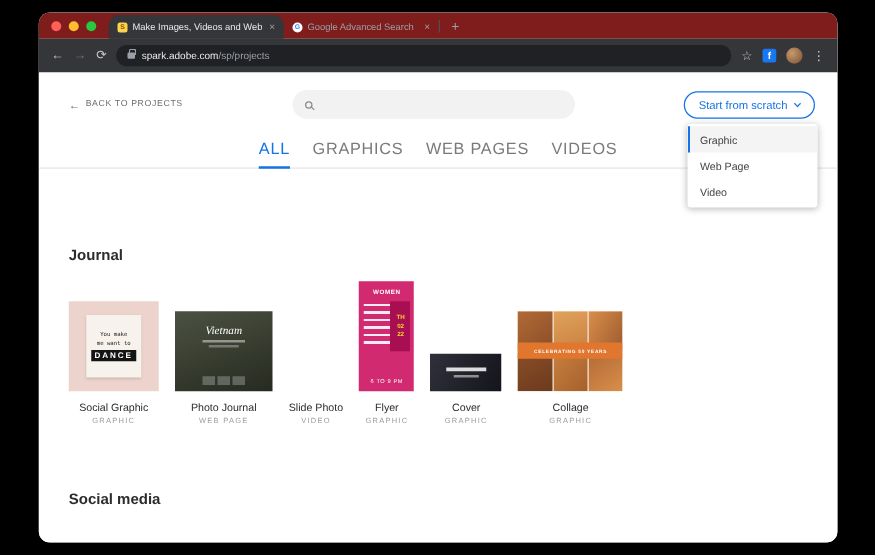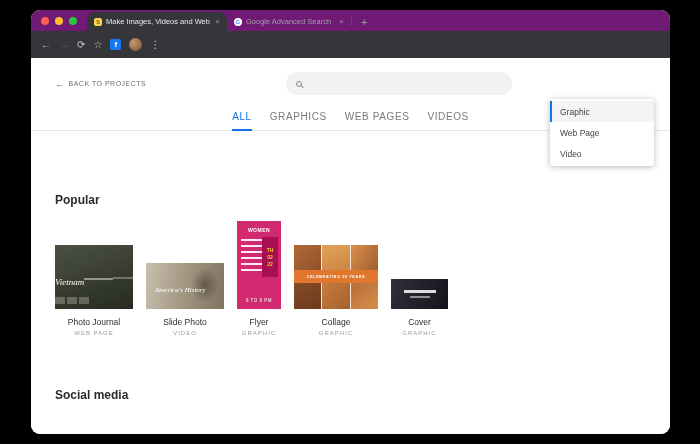--- a/index.html
+++ b/index.html
@@ -7,21 +7,21 @@
     width: 700px; height: 444px; background: #000;
     font-family: "Liberation Sans", sans-serif;
     position: relative; overflow: hidden;
   }
   .window {
     position: absolute; left: 31px; top: 10px; width: 639px; height: 424px;
     border-radius: 9px; overflow: hidden; background: #fff;
     box-shadow: 0 10px 30px rgba(0,0,0,.6);
   }
   
-  .tabstrip { height: 21px; background: #701a75; display: flex; align-items: flex-end; padding-left: 10px; }
+  .tabstrip { height: 21px; background: #7f1d1d; display: flex; align-items: flex-end; padding-left: 10px; }
   .lights { display: flex; gap: 6px; align-items: center; height: 21px; margin-right: 10px; }
   .light { width: 8px; height: 8px; border-radius: 50%; }
   .light.red { background: #ff5f57; } .light.yellow { background: #febc2e; } .light.green { background: #28c840; }
   .tab { display: flex; align-items: center; height: 19px; padding: 0 7px; gap: 4px; font-size: 7.5px; color: #9aa0a6; }
   .tab.active { background: #35363a; border-radius: 8px 8px 0 0; color: #e8eaed; width: 140px; }
   .tab.inactive { width: 124px; }
   .tab-sep { width: 1px; height: 10px; background: #4d5055; margin-bottom: 5px; }
   .fav { width: 8px; height: 8px; flex: none; display: flex; align-items: center; justify-content: center; font-size: 5.5px; font-weight: bold; }
   .fav.spark { background: #ffd34d; border-radius: 2px; color: #7a5a00; }
   .fav.google { background: #fff; border-radius: 50%; color: #4285f4; }
@@ -50,34 +50,34 @@
   .mag { width: 6px; height: 6px; border: 1px solid #8a8a8a; border-radius: 50%; position: relative; margin-right: 6px; flex: none; }
   .mag::after { content: ""; position: absolute; width: 4px; height: 1px; background: #8a8a8a; transform: rotate(45deg); right: -3px; bottom: -1px; }
   .search input { border: none; background: transparent; outline: none; font-size: 8.5px; color: #333; width: 100%; font-family: "Liberation Sans", sans-serif; }
   .search input::placeholder { color: #8c8c8c; }
   .startbtn { display: flex; align-items: center; gap: 6px; height: 22px; padding: 0 11px; border: 1px solid #1473e6; border-radius: 12px; color: #1473e6; font-size: 9px; background: #fff; cursor: pointer; }
   .chev { width: 4px; height: 4px; border-right: 1px solid #1473e6; border-bottom: 1px solid #1473e6; transform: rotate(45deg); margin-top: -2px; }
   .dropdown { position: absolute; top: 41px; right: 16px; width: 104px; background: #fff; border-radius: 3px; box-shadow: 0 1px 6px rgba(0,0,0,.28); padding: 2px 0; z-index: 5; }
   .dd-item { height: 21px; display: flex; align-items: center; padding-left: 10px; font-size: 8.5px; color: #444; cursor: pointer; }
   .dd-item.hl { background: #f4f4f4; box-shadow: inset 2px 0 0 #1473e6; }
   .navtabs { display: flex; justify-content: center; gap: 18px; margin-top: 16px; border-bottom: 1px solid #e6e6e6; }
-  .navtab { font-size: 10px; letter-spacing: .6px; color: #7a7a7a; padding-bottom: 7px; cursor: pointer; text-align: center; }
+  .navtab { font-size: 13px; letter-spacing: .6px; color: #7a7a7a; padding-bottom: 7px; cursor: pointer; text-align: center; }
   .navtab.active { color: #1473e6; border-bottom: 2px solid #1473e6; margin-bottom: -1px; }
   .section-title { font-size: 12px; font-weight: bold; color: #2c2c2c; margin: 62px 0 0 24px; }
   .next-title { font-size: 12px; font-weight: bold; color: #2c2c2c; margin: 52px 0 0 24px; }
   .cards { display: flex; align-items: flex-end; gap: 13px; padding: 14px 0 0 24px; }
   .card { display: flex; flex-direction: column; align-items: center; cursor: pointer; }
   .card-name { font-size: 8.5px; color: #2c2c2c; margin-top: 8px; }
   .card-type { font-size: 6px; letter-spacing: 1px; color: #9b9b9b; margin-top: 3px; }
   
   .prev-social { width: 72px; height: 72px; background: #ecd4cd; display: flex; align-items: center; justify-content: center; }
   .sg-card { width: 44px; height: 50px; background: #f7f3ec; display: flex; flex-direction: column; align-items: center; justify-content: center; gap: 2px; box-shadow: 0 1px 2px rgba(0,0,0,.15); }
   .sg-s { font-size: 4.5px; color: #222; font-family: "DejaVu Sans Mono", monospace; }
   .sg-d { font-size: 6.5px; font-weight: bold; color: #fff; background: #141414; padding: 1px 3px; letter-spacing: 1.5px; }
-  .prev-journal { width: 78px; height: 64px; background: linear-gradient(160deg, #4c5242, #262a20); display: flex; flex-direction: row; align-items: center; position: relative; }
+  .prev-journal { width: 78px; height: 64px; background: linear-gradient(160deg, #4c5242, #262a20); display: flex; flex-direction: column; align-items: center; position: relative; }
   .pj-title { margin-top: 10px; font-family: "Liberation Serif", serif; font-style: italic; font-size: 9px; color: #fff; }
   .pj-sub { margin-top: 3px; width: 34px; height: 2px; background: rgba(255,255,255,.45); }
   .pj-sub2 { margin-top: 2px; width: 24px; height: 2px; background: rgba(255,255,255,.3); }
   .pj-thumbs { position: absolute; bottom: 5px; display: flex; gap: 2px; }
   .pj-thumb { width: 10px; height: 7px; background: rgba(255,255,255,.25); }
   .prev-slide { width: 78px; height: 46px; background: linear-gradient(100deg, #cabfae, #9e927e 55%, #7e7361); position: relative; }
   .prev-slide::before { content: ""; position: absolute; right: 5px; top: 4px; width: 28px; height: 36px; background: radial-gradient(ellipse, rgba(60,50,40,.55), transparent 70%); }
   .ps-title { position: absolute; left: 9px; bottom: 15px; font-family: "Liberation Serif", serif; font-style: italic; font-size: 7px; color: #fff; }
   .prev-inv { width: 70px; height: 88px; background: #fff; box-shadow: 0 0 0 1px #ececec; display: flex; flex-direction: column; }
   .inv-photo { height: 60px; background: linear-gradient(180deg, #bcbcbc, #8f8f8f); position: relative; overflow: hidden; }
@@ -125,79 +125,96 @@
       <span class="tab-close">×</span>
     </div>
     <div class="tab-sep"></div>
     <div class="newtab">+</div>
   </div>
 
   <div class="toolbar">
     <span class="navbtn">←</span>
     <span class="navbtn fwd">→</span>
     <span class="navbtn">⟳</span>
+    <div class="urlbar">
+      <span class="lock"></span>
+      <span>spark.adobe.com</span>
+        <span class="url-path">/sp/projects</span>
+    </div>
     <div class="tool-icons">
       <span class="star">☆</span>
       <span class="fbicon">f</span>
       <span class="avatar"></span>
       <span class="menu-dots">⋮</span>
     </div>
   </div>
 
   <div class="content">
 
     <div class="header">
       <div class="backlink">
         <span class="back-arr">←</span>
         <span>BACK TO PROJECTS</span>
       </div>
       <div class="search-wrap">
         <div class="search">
           <span class="mag"></span>
         </div>
       </div>
+      <div class="startbtn">
+        <span>Start from scratch</span>
+        <span class="chev"></span>
+      </div>
     </div>
 
     <div class="dropdown">
       <div class="dd-item hl">Graphic</div>
       <div class="dd-item">Web Page</div>
       <div class="dd-item">Video</div>
     </div>
 
     <div class="navtabs">
       <div class="navtab active">ALL</div>
       <div class="navtab">GRAPHICS</div>
       <div class="navtab">WEB PAGES</div>
       <div class="navtab">VIDEOS</div>
     </div>
 
-    <div class="section-title">Popular</div>
+    <div class="section-title">Journal</div>
 
     <div class="cards">
 
+      <div class="card">
+        <div class="prev-social">
+          <div class="sg-card">
+            <div class="sg-s">You make</div>
+            <div class="sg-s">me want to</div>
+            <div class="sg-d">DANCE</div>
+          </div>
+        </div>
+        <div class="card-name">Social Graphic</div>
+        <div class="card-type">GRAPHIC</div>
+      </div>
 
       <div class="card">
         <div class="prev-journal">
           <div class="pj-title">Vietnam</div>
           <div class="pj-sub"></div>
           <div class="pj-sub2"></div>
           <div class="pj-thumbs">
             <div class="pj-thumb"></div>
             <div class="pj-thumb"></div>
             <div class="pj-thumb"></div>
           </div>
         </div>
         <div class="card-name">Photo Journal</div>
         <div class="card-type">WEB PAGE</div>
       </div>
 
       <div class="card">
-        <div class="prev-slide">
-          <div class="ps-title">America's History</div>
-        </div>
         <div class="card-name">Slide Photo</div>
         <div class="card-type">VIDEO</div>
       </div>
 
 
       <div class="card">
         <div class="prev-flyer">
           <div class="fl-head">WOMEN</div>
           <div class="fl-mid">
             <div class="fl-stripes"></div>
@@ -207,42 +224,42 @@
               <span>22</span>
             </div>
           </div>
           <div class="fl-time">6 TO 9 PM</div>
         </div>
         <div class="card-name">Flyer</div>
         <div class="card-type">GRAPHIC</div>
       </div>
 
       <div class="card">
+        <div class="prev-cover">
+          <div class="pc-line1"></div>
+          <div class="pc-line2"></div>
+        </div>
+        <div class="card-name">Cover</div>
+        <div class="card-type">GRAPHIC</div>
+      </div>
+
+      <div class="card">
         <div class="prev-collage">
           <div class="cl1"></div>
           <div class="cl2"></div>
           <div class="cl3"></div>
           <div class="cl4"></div>
           <div class="cl5"></div>
           <div class="cl6"></div>
           <div class="pcl-band">
             <span class="pcl-text">CELEBRATING 50 YEARS</span>
           </div>
         </div>
         <div class="card-name">Collage</div>
         <div class="card-type">GRAPHIC</div>
       </div>
 
-      <div class="card">
-        <div class="prev-cover">
-          <div class="pc-line1"></div>
-          <div class="pc-line2"></div>
-        </div>
-        <div class="card-name">Cover</div>
-        <div class="card-type">GRAPHIC</div>
-      </div>
-
     </div>
 
     <div class="next-title">Social media</div>
 
   </div>
 </div>
 
 </body></html>

